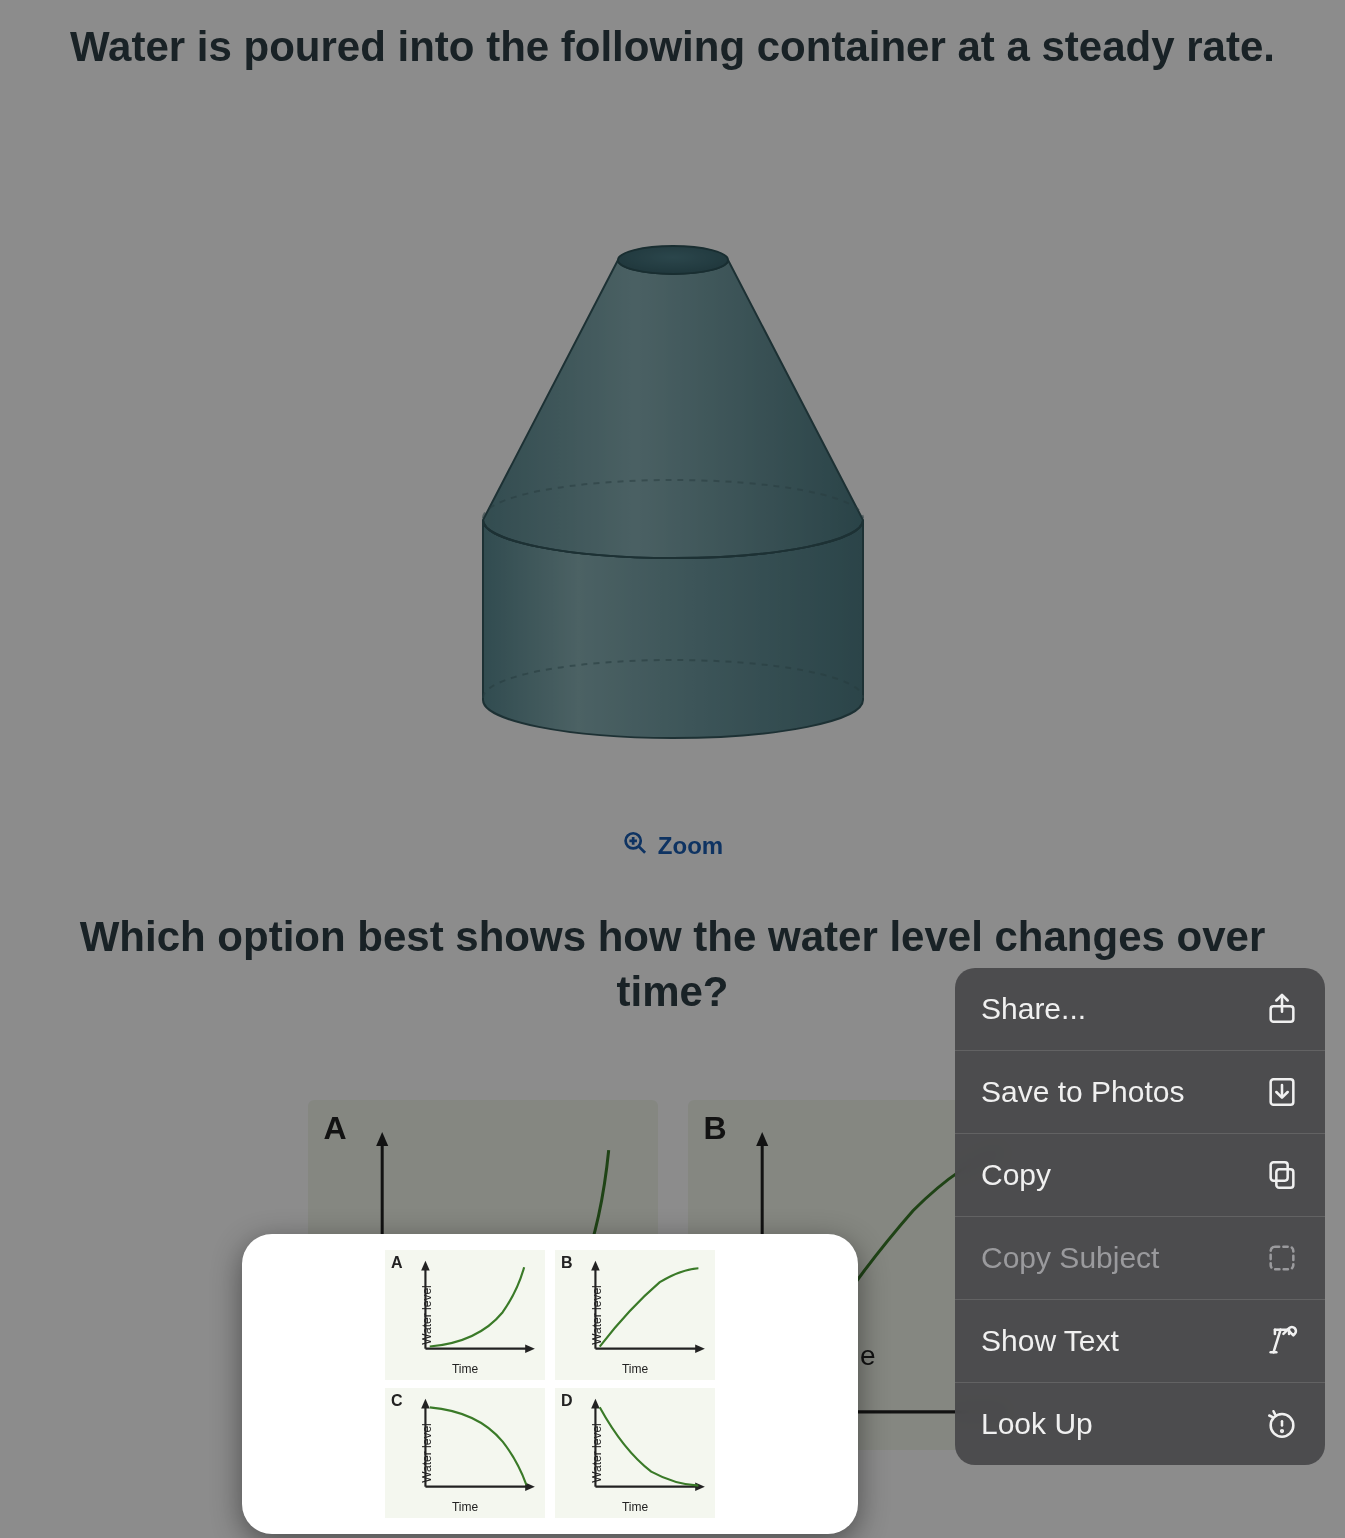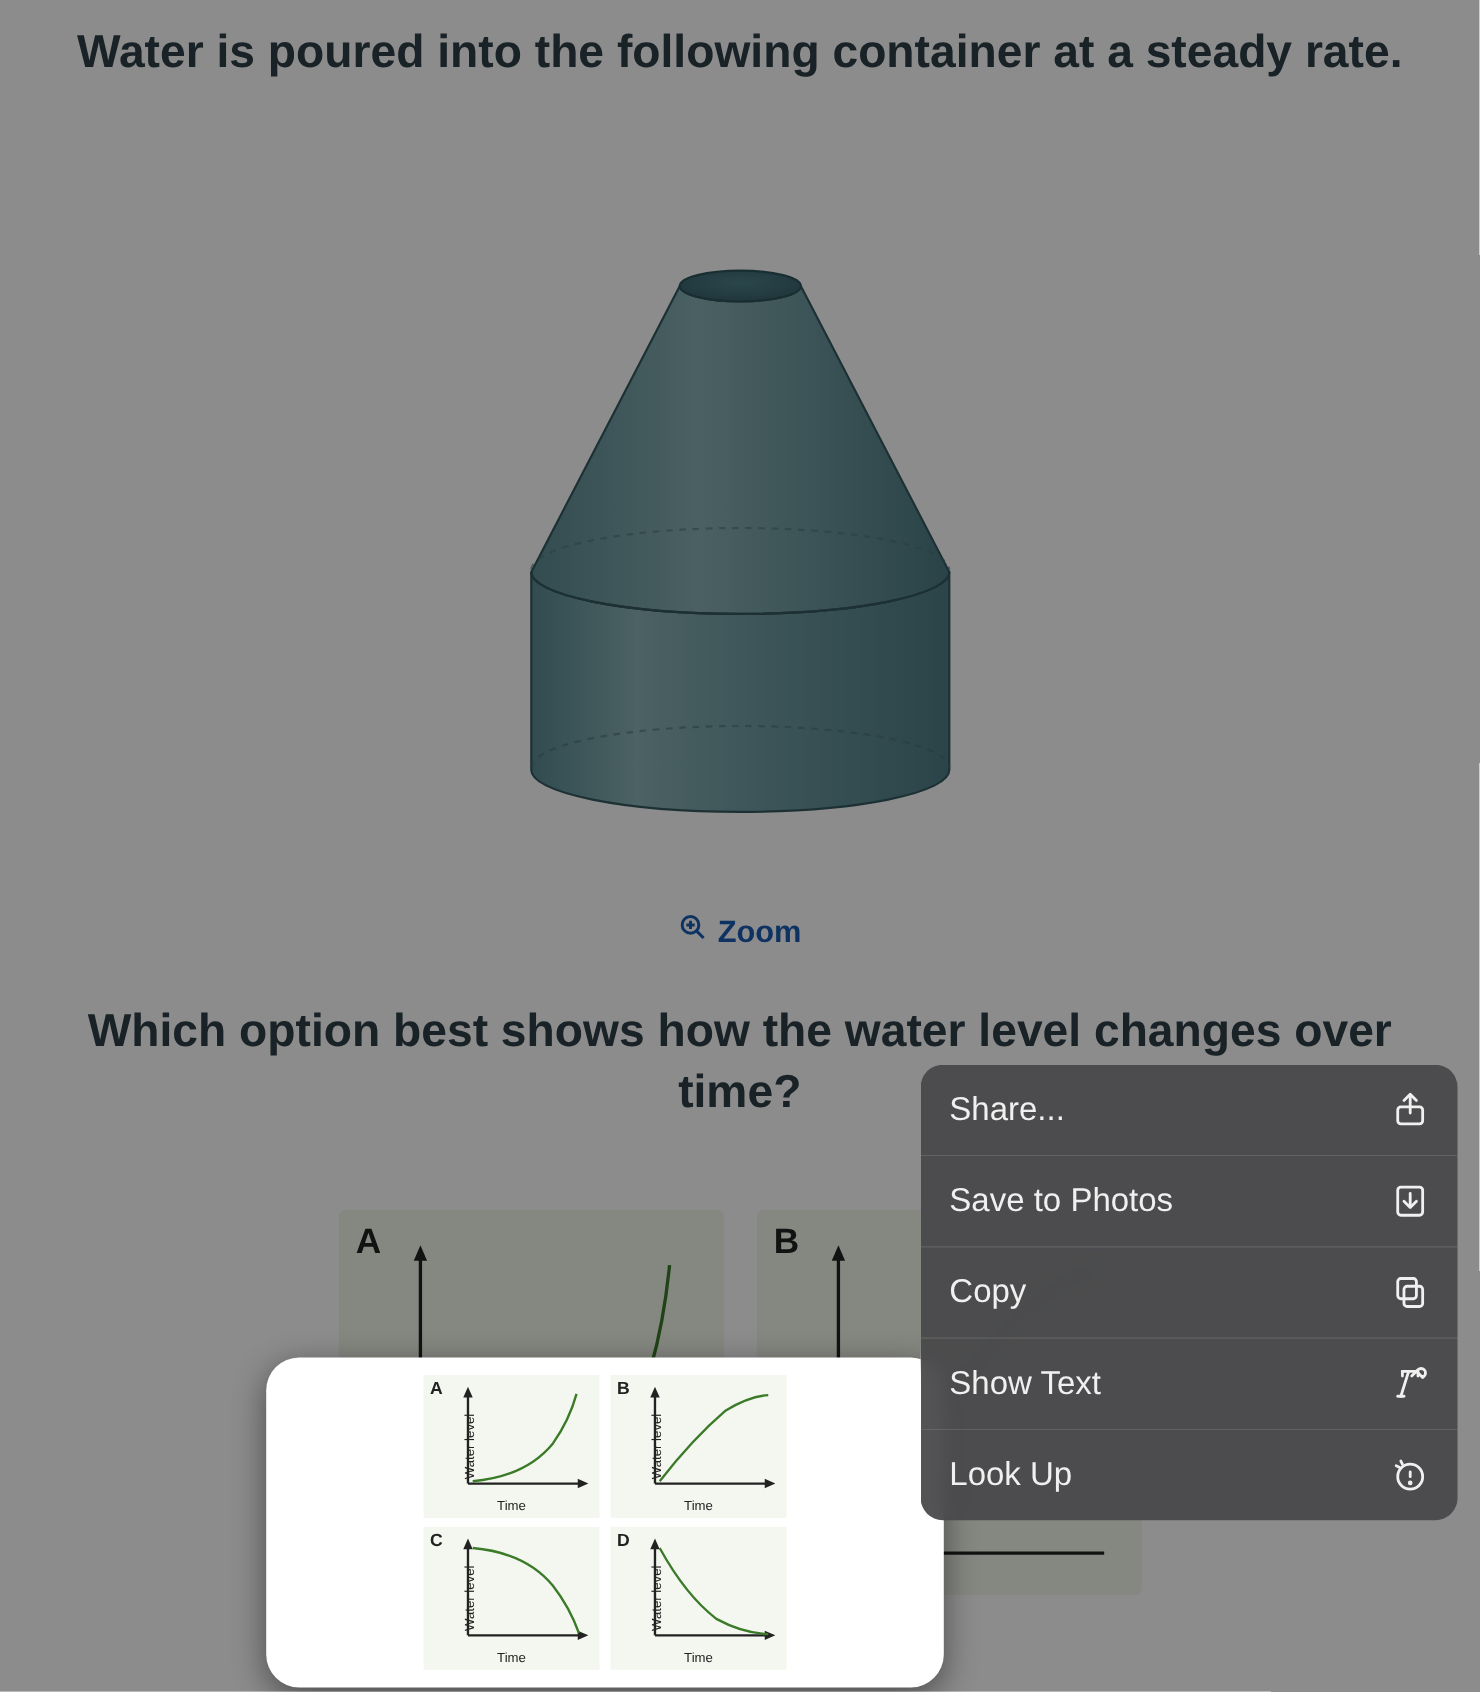--- a/index.html
+++ b/index.html
@@ -5,21 +5,21 @@
   * { box-sizing: border-box; margin: 0; padding: 0; }
   html, body { width: 1345px; height: 1538px; font-family: -apple-system, BlinkMacSystemFont, "Segoe UI", Arial, sans-serif; background: #ffffff; overflow: hidden; }
   .page { position: relative; width: 1345px; height: 1538px; background: #ffffff; }
   .dim-overlay { position: absolute; inset: 0; background: rgba(0,0,0,0.45); }
   .question-text { position: absolute; width: 100%; text-align: center; color: #2f3e45; font-size: 42px; font-weight: 700; line-height: 1.3; padding: 0 30px; }
   .q1 { top: 20px; }
   .q2 { top: 910px; }
 
   .container-fig { position: absolute; left: 50%; top: 220px; transform: translateX(-50%); width: 450px; height: 520px; }
 
-  .zoom-link { position: absolute; left: 50%; top: 830px; transform: translateX(-50%); color: #1b5eb3; font-weight: 600; font-size: 28px; display: flex; align-items: center; gap: 10px; }
+  .zoom-link { position: absolute; left: 50%; top: 830px; transform: translateX(-50%); color: #1b5eb3; font-weight: 600; font-size: 24px; display: flex; align-items: center; gap: 10px; }
   .zoom-link svg { width: 26px; height: 26px; }
 
   .options-row { position: absolute; top: 1100px; left: 0; right: 0; display: flex; justify-content: center; gap: 30px; }
   .option-card { background: #f2f6ec; border-radius: 6px; width: 350px; height: 350px; position: relative; }
   .option-letter { position: absolute; top: 10px; left: 16px; font-size: 32px; font-weight: 700; color: #222; }
   .option-axes { position: absolute; bottom: 18px; left: 60px; right: 20px; top: 30px; }
   .ylab { position: absolute; left: -40px; top: 50%; transform: translateY(-50%) rotate(-90deg); transform-origin: center; font-size: 22px; color: #333; white-space: nowrap; }
 
   .truncated-e { position: absolute; top: 1340px; left: 860px; font-size: 28px; color: #222; }
 
@@ -28,21 +28,21 @@
   
   .thumb-popup { position: absolute; left: 242px; top: 1234px; width: 616px; height: 300px; background: #ffffff; border-radius: 30px; box-shadow: 0 8px 30px rgba(0,0,0,0.45); display: flex; align-items: center; justify-content: center; }
   .thumb-grid { display: grid; grid-template-columns: 160px 160px; grid-template-rows: 130px 130px; gap: 8px 10px; }
   .mini { background: #f4f7ef; position: relative; }
   .mini-letter { position: absolute; top: 4px; left: 6px; font-size: 16px; font-weight: 700; color: #222; }
   .mini-ylab { position: absolute; left: 12px; top: 50%; transform: translateY(-50%) rotate(-90deg); transform-origin: center; font-size: 12px; color: #222; white-space: nowrap; }
   .mini-xlab { position: absolute; bottom: 4px; left: 50%; transform: translateX(-50%); font-size: 12px; color: #222; }
   .mini-plot { position: absolute; left: 34px; right: 8px; top: 10px; bottom: 22px; }
 
   
-  .context-menu { position: absolute; right: 20px; top: 968px; width: 488px; background: rgba(72,72,74,0.94); border-radius: 20px; overflow: hidden; backdrop-filter: blur(8px); }
+  .context-menu { position: absolute; right: 20px; top: 968px; width: 370px; background: rgba(72,72,74,0.94); border-radius: 20px; overflow: hidden; backdrop-filter: blur(8px); }
   .menu-item { display: flex; align-items: center; justify-content: space-between; padding: 24px 26px; color: #f0f0f0; font-size: 30px; font-weight: 400; border-bottom: 1px solid rgba(120,120,120,0.5); }
   .menu-item:last-child { border-bottom: none; }
   .menu-item.disabled { color: #9a9a9d; }
   .menu-item .mi-icon { width: 34px; height: 34px; flex: 0 0 34px; display: flex; align-items: center; justify-content: center; }
   .menu-item .mi-icon svg { width: 100%; height: 100%; }
 </style>
 </head>
 <body>
 
 <div class="page">
@@ -217,20 +217,28 @@
     </div>
     <div class="menu-item">
       <span>Copy</span>
       <span class="mi-icon">
         <svg viewBox="0 0 24 24" fill="none" stroke="#f0f0f0" stroke-width="1.8" stroke-linecap="round" stroke-linejoin="round">
           <rect x="8" y="8" width="12" height="13" rx="2"></rect>
             <rect x="4" y="3" width="12" height="13" rx="2"></rect>
         </svg>
       </span>
     </div>
+    <div class="menu-item disabled">
+      <span>Copy Subject</span>
+      <span class="mi-icon">
+        <svg viewBox="0 0 24 24" fill="none" stroke="#9a9a9d" stroke-width="1.8" stroke-linecap="round" stroke-linejoin="round" stroke-dasharray="3 3">
+          <rect x="4" y="4" width="16" height="16" rx="3"></rect>
+        </svg>
+      </span>
+    </div>
     <div class="menu-item">
       <span>Show Text</span>
       <span class="mi-icon">
         <svg viewBox="0 0 24 24" fill="none" stroke="#f0f0f0" stroke-width="1.8" stroke-linecap="round" stroke-linejoin="round">
           <path d="M7 4h10v3"></path>
             <path d="M7 4v3"></path>
             <path d="M4 20h4"></path>
             <path d="M6 20l5-16"></path>
           <path d="M17 3l-1 1 4 4 1-1a2.8 2.8 0 0 0-4-4z"></path>
             <path d="M16 4l-3 3"></path>

